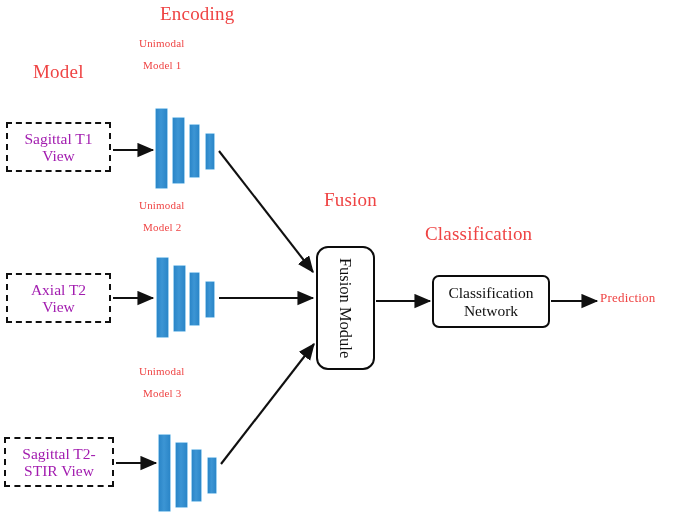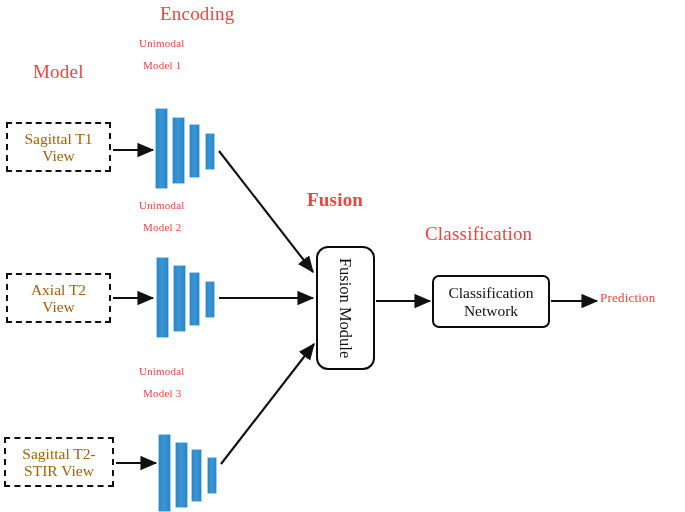--- a/index.html
+++ b/index.html
@@ -35,21 +35,21 @@
     position: absolute;
     border: 2.5px dashed #101010;
     background: #ffffff;
     box-sizing: border-box;
     display: flex;
     flex-direction: column;
     align-items: center;
     justify-content: center;
     font-size: 15.5px;
     line-height: 1.12;
-    color: #a16207;
+    color: #a21caf;
     text-align: right;
   }
   .dashbox span { display: block; white-space: nowrap; }
 
   
   .solidbox {
     position: absolute;
     border: 2.5px solid #0c0c0c;
     background: #ffffff;
     box-sizing: border-box;
@@ -96,21 +96,21 @@
 </style>
 </head>
 <body>
 
 <div id="canvas">
 
   <div class="lbl lbl-heading" id="h-input" style="left: 33px; top: 62px;">Model</div>
 
   <div class="lbl lbl-heading" id="h-encoding" style="left: 160px; top: 4px;">Encoding</div>
 
-  <div class="lbl lbl-heading" id="h-fusion" style="left: 307px; top: 190px; font-weight: bold;">Fusion</div>
+  <div class="lbl lbl-heading" id="h-fusion" style="left: 324px; top: 190px;">Fusion</div>
 
   <div class="lbl lbl-heading" id="h-classification" style="left: 425px; top: 224px;">Classification</div>
 
   <div class="lbl lbl-sub" id="m1-l1" style="left: 139px; top: 38px;">Unimodal</div>
   <div class="lbl lbl-sub" id="m1-l2" style="left: 143px; top: 60px;">Model 1</div>
 
   <div class="dashbox" id="in1" style="left: 6px; top: 122px; width: 105px; height: 50px;">
     <span>Sagittal T1</span>
     <span>View</span>
   </div>

